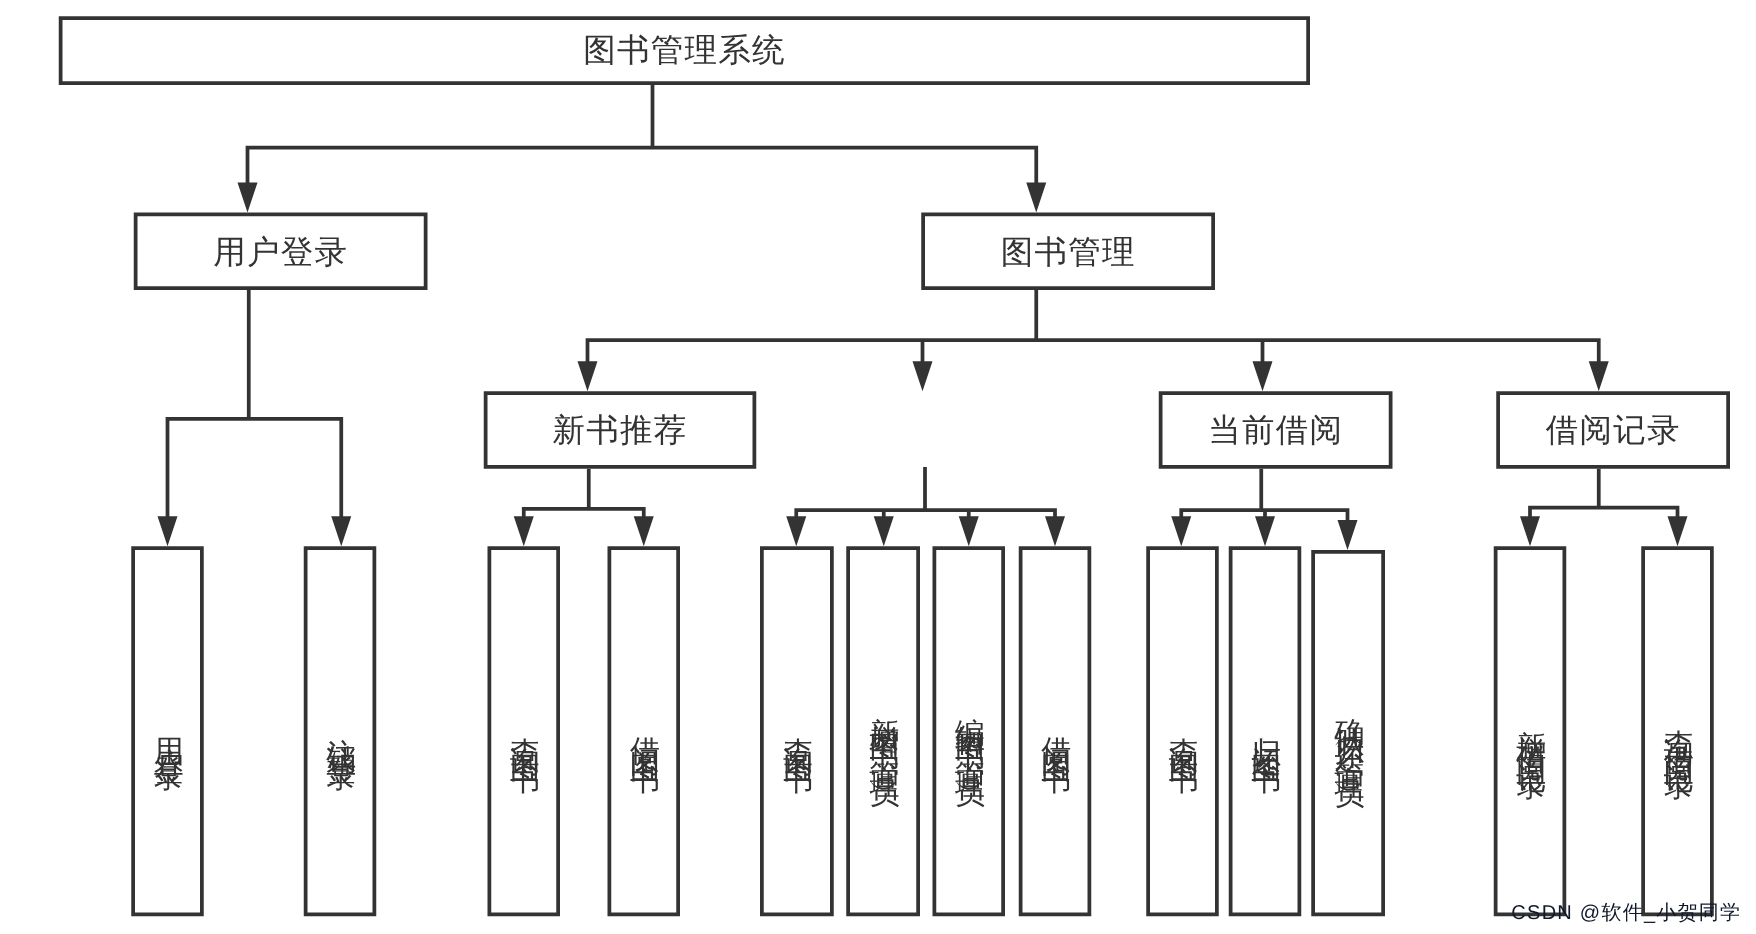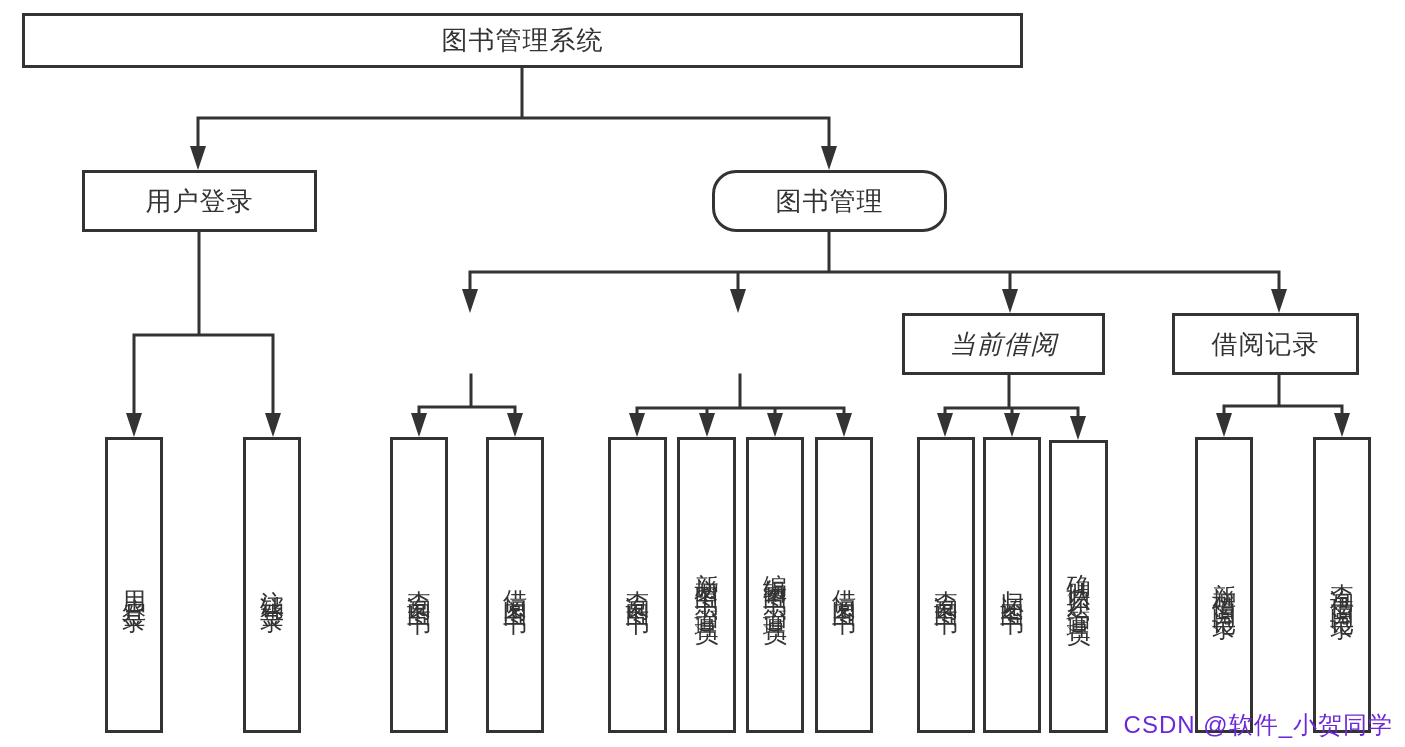--- a/index.html
+++ b/index.html
@@ -24,37 +24,38 @@
     background: #ffffff;
     display: flex;
     align-items: center;
     justify-content: center;
     text-align: center;
   }
   .hbox {
     height: 62px;
     font-size: 26px;
     letter-spacing: 1px;
+    margin-left: 25px;
   }
   .hbox.root { height: 55px; }
   .vbox {
     width: 58px;
     height: 296px;
     writing-mode: vertical-lr;
     text-orientation: mixed;
     font-size: 24px;
     letter-spacing: 7px;
     line-height: 1;
   }
   .watermark {
     position: absolute;
     right: 12px;
     bottom: 6px;
-    font-size: 24px;
-    color: #6d28d9;
+    font-size: 16px;
+    color: #0f172a;
     letter-spacing: 1px;
     white-space: nowrap;
     margin-top: 28px;
   }
 </style>
 </head>
 <body>
 
 <div class="canvas">
 
@@ -76,23 +77,24 @@
              M637 437 l-8 -24 h16 z  M707 437 l-8 -24 h16 z
              M775 437 l-8 -24 h16 z  M844 437 l-8 -24 h16 z
              M945 437 l-8 -24 h16 z  M1012 437 l-8 -24 h16 z
              M1078 440 l-8 -24 h16 z M1224 437 l-8 -24 h16 z
              M1342 437 l-8 -24 h16 z" fill="#333333" stroke="none"></path>
   </svg>
 
   <div class="node hbox root" style="left:22px; top:13px; width:1001px;">图书管理系统</div>
 
   <div class="node hbox" style="left:82px; top:170px; width:235px;">用户登录</div>
-  <div class="node hbox" style="left:712px; top:170px; width:235px;border-radius:24px;">图书管理</div>
+  <div class="node hbox" style="left:712px; top:170px; width:235px;">图书管理</div>
 
-  <div class="node hbox" style="left:902px; top:313px; width:203px;font-style:italic;">当前借阅</div>
+  <div class="node hbox" style="left:362px; top:313px; width:218px;">新书推荐</div>
+  <div class="node hbox" style="left:902px; top:313px; width:187px;">当前借阅</div>
   <div class="node hbox" style="left:1172px; top:313px; width:187px;">借阅记录</div>
 
   <div class="node vbox" style="left:105px; top:437px;">用户登录</div>
   <div class="node vbox" style="left:243px; top:437px;">注销登录</div>
 
   <div class="node vbox" style="left:390px; top:437px;">查询图书</div>
   <div class="node vbox" style="left:486px; top:437px;">借阅图书</div>
 
   <div class="node vbox" style="left:608px; top:437px; width:59px;">查询图书</div>
   <div class="node vbox" style="left:677px; top:437px; width:59px;">新增图书（管理员）</div>

